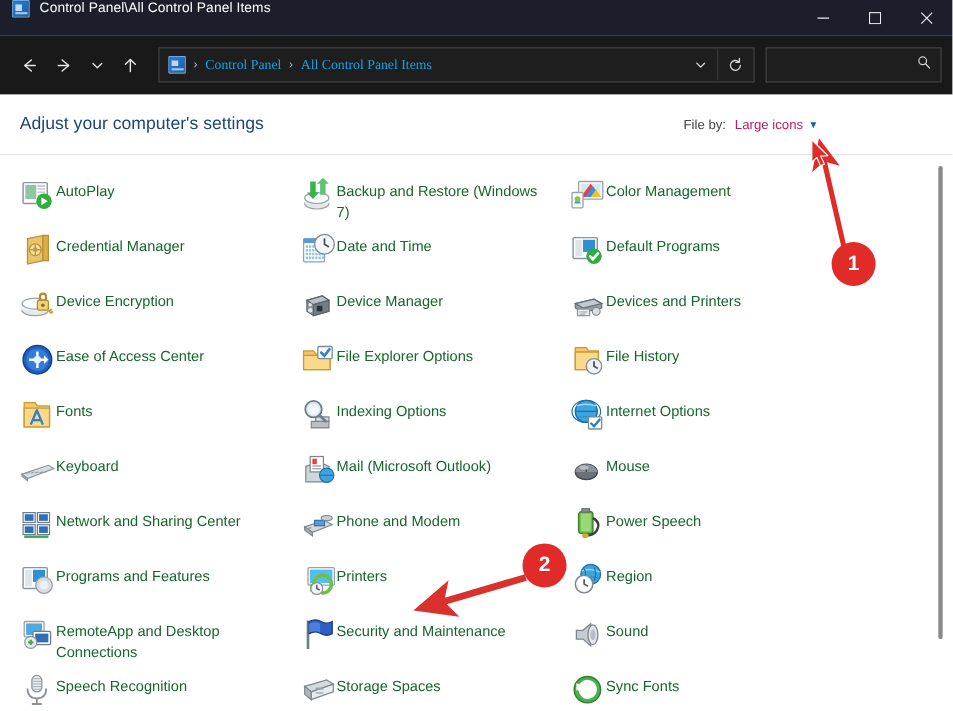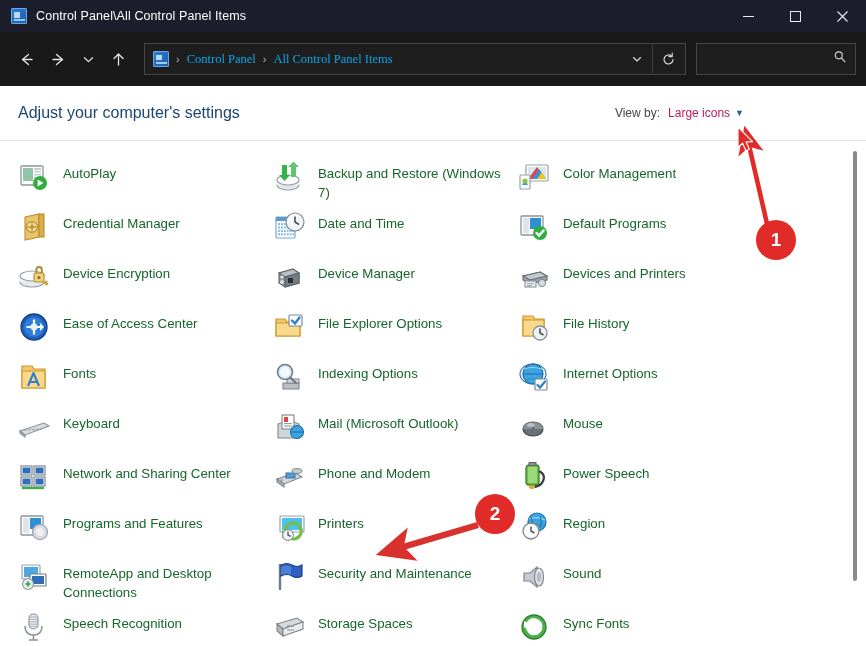--- a/index.html
+++ b/index.html
@@ -8,21 +8,20 @@
     font-family: "Liberation Sans", sans-serif;
     overflow: hidden;
     background: #ffffff;
   }
 
   
   .titlebar {
     height: 32px;
     background: #1c1f2b;
     display: flex;
-    align-items: center;
     position: relative;
   }
   .titlebar-icon {
     width: 16px; height: 16px;
     margin-left: 11px; margin-right: 9px;
     background: linear-gradient(135deg,#2e7bd6 0%, #1b5fa8 100%);
     border: 1px solid #6ba7e0;
     border-radius: 1px;
     position: relative;
     flex: none;
@@ -204,21 +203,21 @@
   }
   .itemsgrid {
     display: grid;
     grid-template-columns: 255px 245px 1fr;
     padding: 22px 0 0 18px;
     row-gap: 0;
   }
   .cpitem {
     display: flex;
     align-items: flex-start;
-    gap: 13px;
+    gap: 1px;
     height: 50px;
     padding-right: 10px;
   }
   .cpicon {
     width: 32px; height: 32px;
     flex: none;
     position: relative;
     margin-top: -2px;
   }
   .cplabel {
@@ -351,21 +350,21 @@
           <line x1="8.4" y1="8" x2="12" y2="11.8" stroke="currentColor" stroke-width="1.15" stroke-linecap="round"></line>
         </svg>
     </span>
   </div>
 </div>
 
 <div class="page">
   <div class="pageheader">
     <div class="page-title">Adjust your computer's settings</div>
     <div class="viewby">
-      <span class="viewby-label">View by:</span>
+      <span class="viewby-label">File by:</span>
       <span class="viewby-value">Large icons</span>
       <span class="viewby-caret">▼</span>
     </div>
   </div>
 
   <div class="itemsarea">
     <div class="itemsgrid" id="items-grid">
         <div class="cpitem">
           <span class="cpicon"><svg width="32" height="32" viewBox="0 0 32 32">
               <rect x="3" y="5" width="22" height="19" fill="#ffffff" rx="1" stroke="#8b949c" stroke-width="1.3"></rect>

